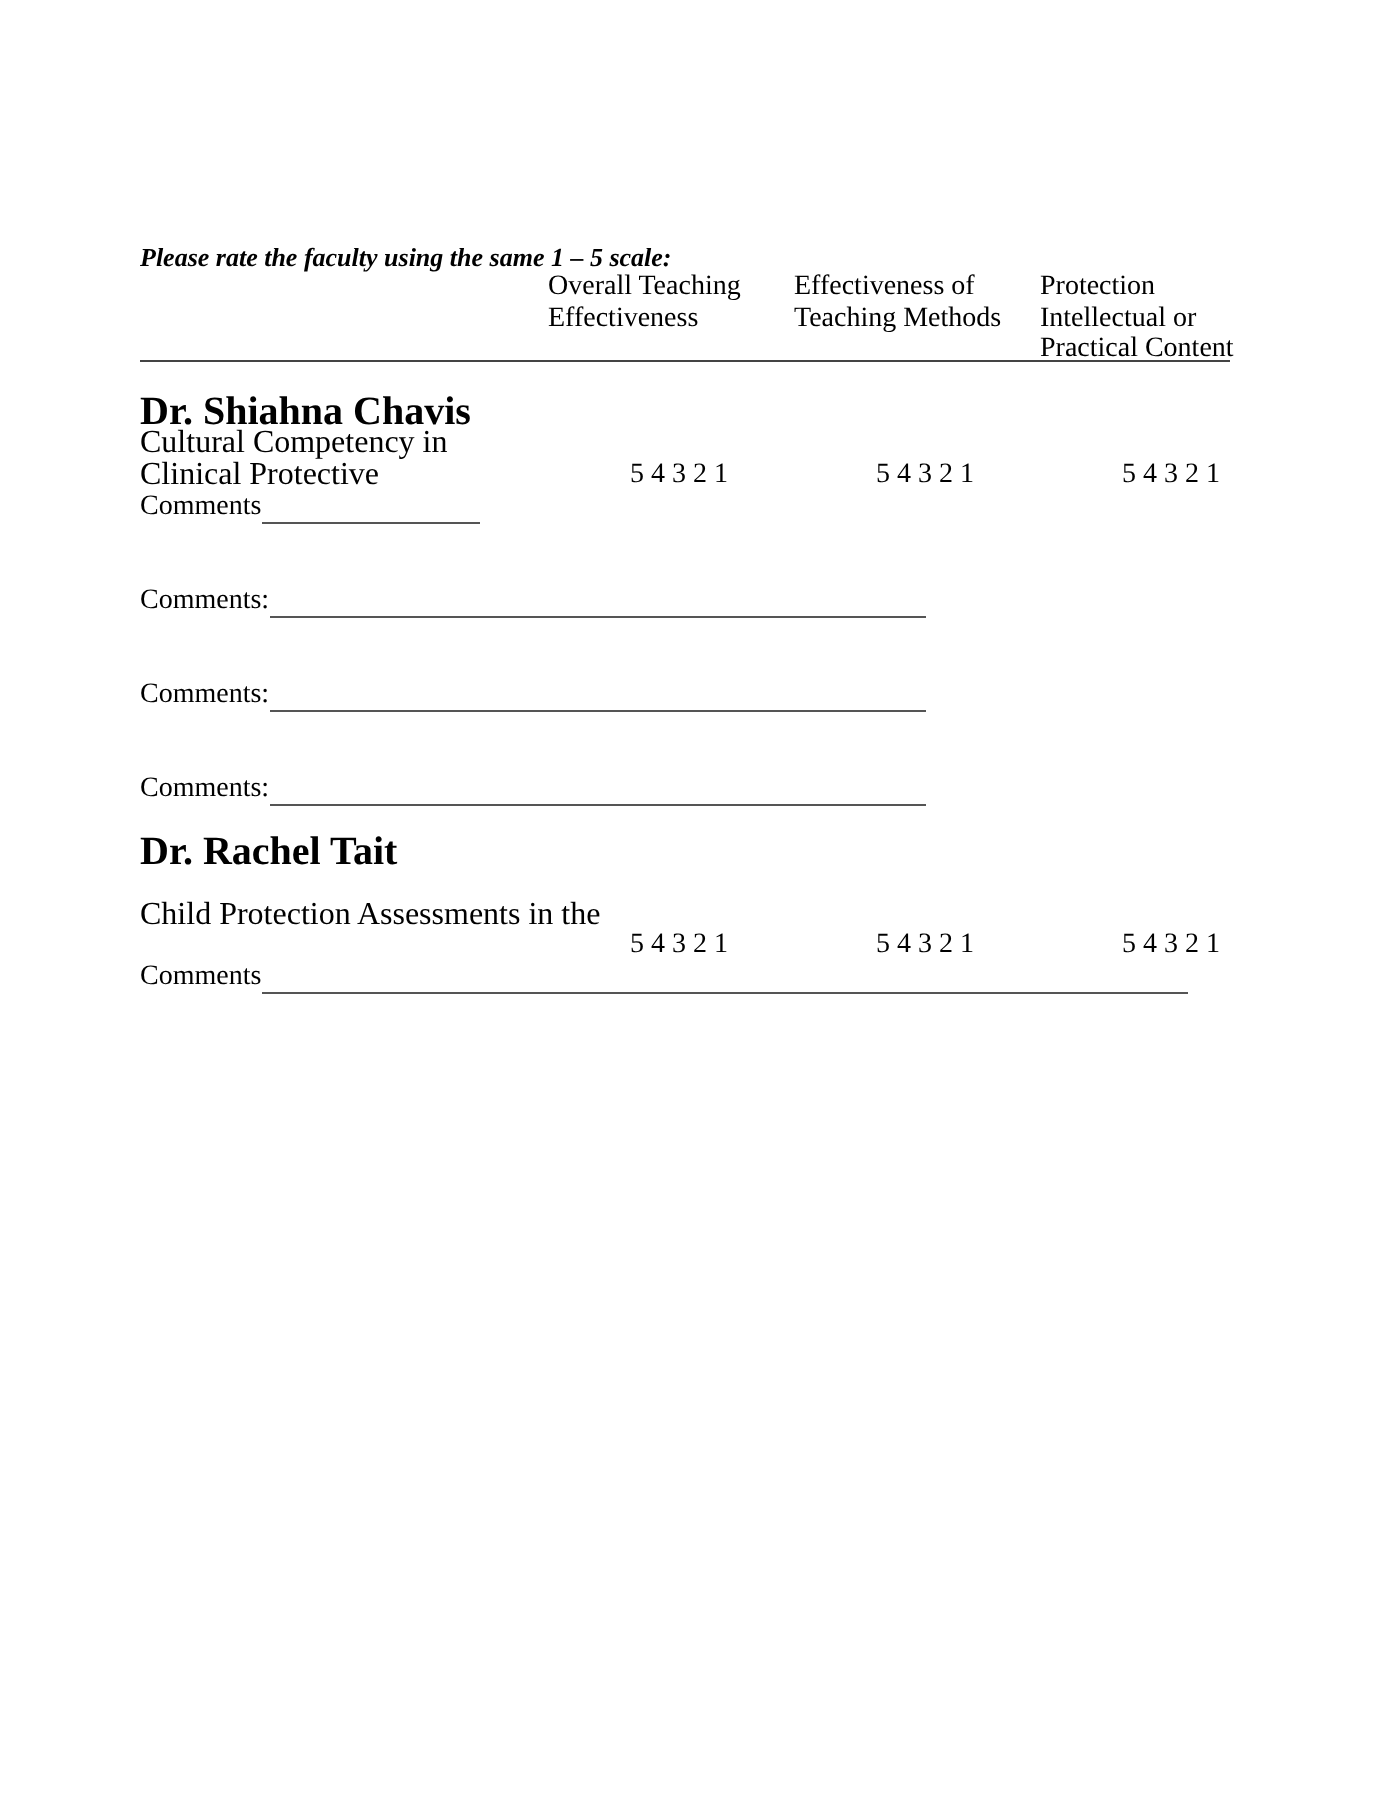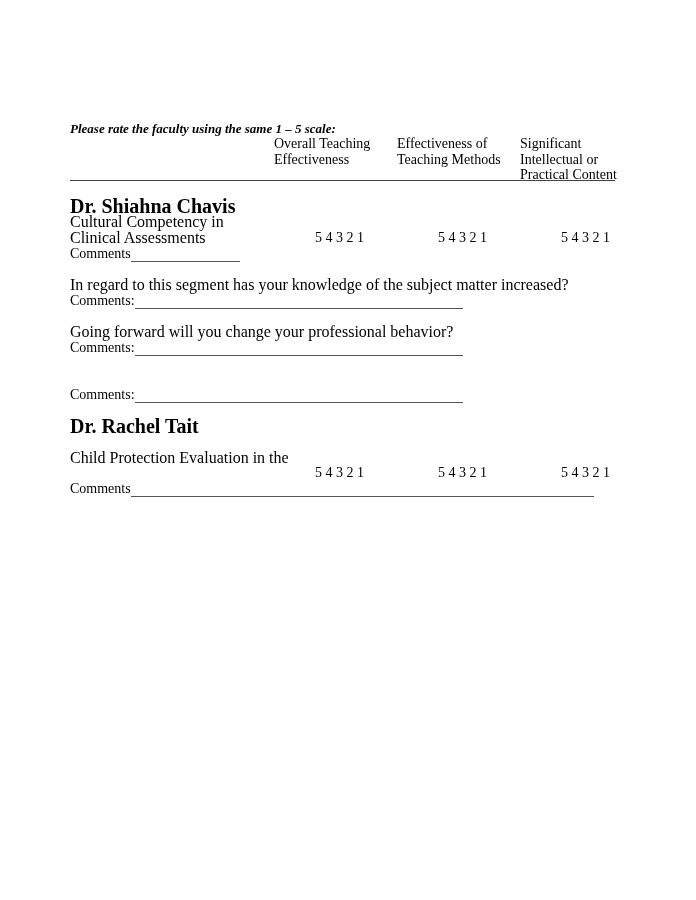--- a/index.html
+++ b/index.html
@@ -82,57 +82,55 @@
 
   <div class="abs col-head" style="left:270px;">
     <span>Overall Teaching</span>
     <span>Effectiveness</span>
   </div>
   <div class="abs col-head" style="left:393px;">
     <span>Effectiveness of</span>
     <span>Teaching Methods</span>
   </div>
   <div class="abs col-head" style="left:516px;">
-    <span>Significant</span>
+    <span>Protection</span>
     <span>Intellectual or</span>
     <span>Practical Content</span>
   </div>
 
   <div class="rule"></div>
 
   <div class="abs name" style="top:198px;">Dr. Shiahna Chavis</div>
   <div class="abs line-text" style="top:214px;">Cultural Competency in</div>
-  <div class="abs line-text" style="top:230px;">Clinical Assessments</div>
+  <div class="abs line-text" style="top:230px;">Clinical Protective</div>
   <div class="abs rating" style="left:311px; top:230px;">5 4 3 2 1</div>
   <div class="abs rating" style="left:434px; top:230px;">5 4 3 2 1</div>
   <div class="abs rating" style="left:557px; top:230px;">5 4 3 2 1</div>
   <div class="abs comments" style="top:246px;">
     <span>Comments</span>
     <span class="blank" style="width:109px;"></span>
   </div>
 
-  <div class="abs line-text" style="top:277px;">In regard to this segment has your knowledge of the subject matter increased?</div>
   <div class="abs comments" style="top:293px;">
     <span>Comments:</span>
     <span class="blank" style="width:328px;"></span>
   </div>
 
-  <div class="abs line-text" style="top:324px;">Going forward will you change your professional behavior?</div>
   <div class="abs comments" style="top:340px;">
     <span>Comments:</span>
     <span class="blank" style="width:328px;"></span>
   </div>
 
   <div class="abs comments" style="top:387px;">
     <span>Comments:</span>
     <span class="blank" style="width:328px;"></span>
   </div>
 
   <div class="abs name" style="top:418px;">Dr. Rachel Tait</div>
-  <div class="abs line-text" style="top:450px;">Child Protection Evaluation in the</div>
+  <div class="abs line-text" style="top:450px;">Child Protection Assessments in the</div>
   <div class="abs rating" style="left:311px; top:465px;">5 4 3 2 1</div>
   <div class="abs rating" style="left:434px; top:465px;">5 4 3 2 1</div>
   <div class="abs rating" style="left:557px; top:465px;">5 4 3 2 1</div>
   <div class="abs comments" style="top:481px;">
     <span>Comments</span>
     <span class="blank" style="width:463px;"></span>
   </div>
 
 </div>
 

